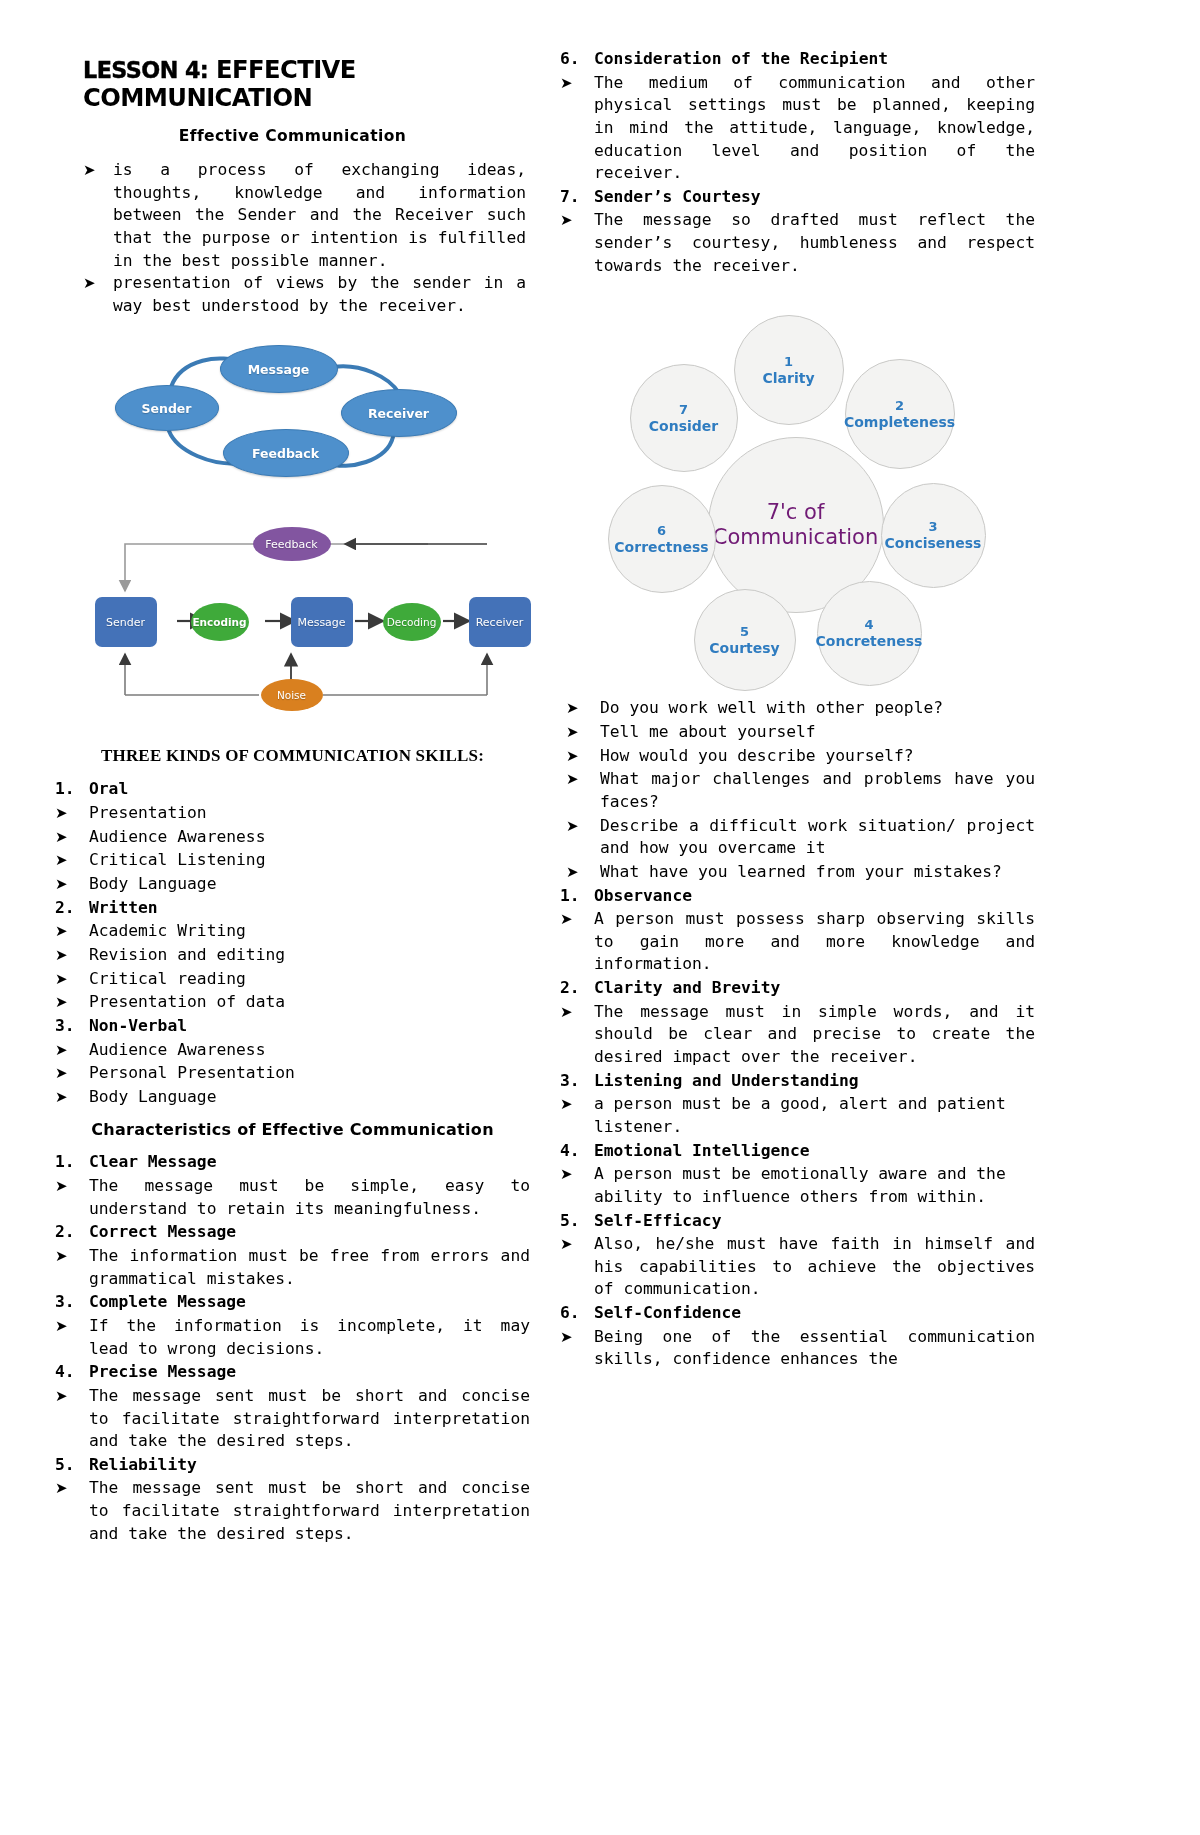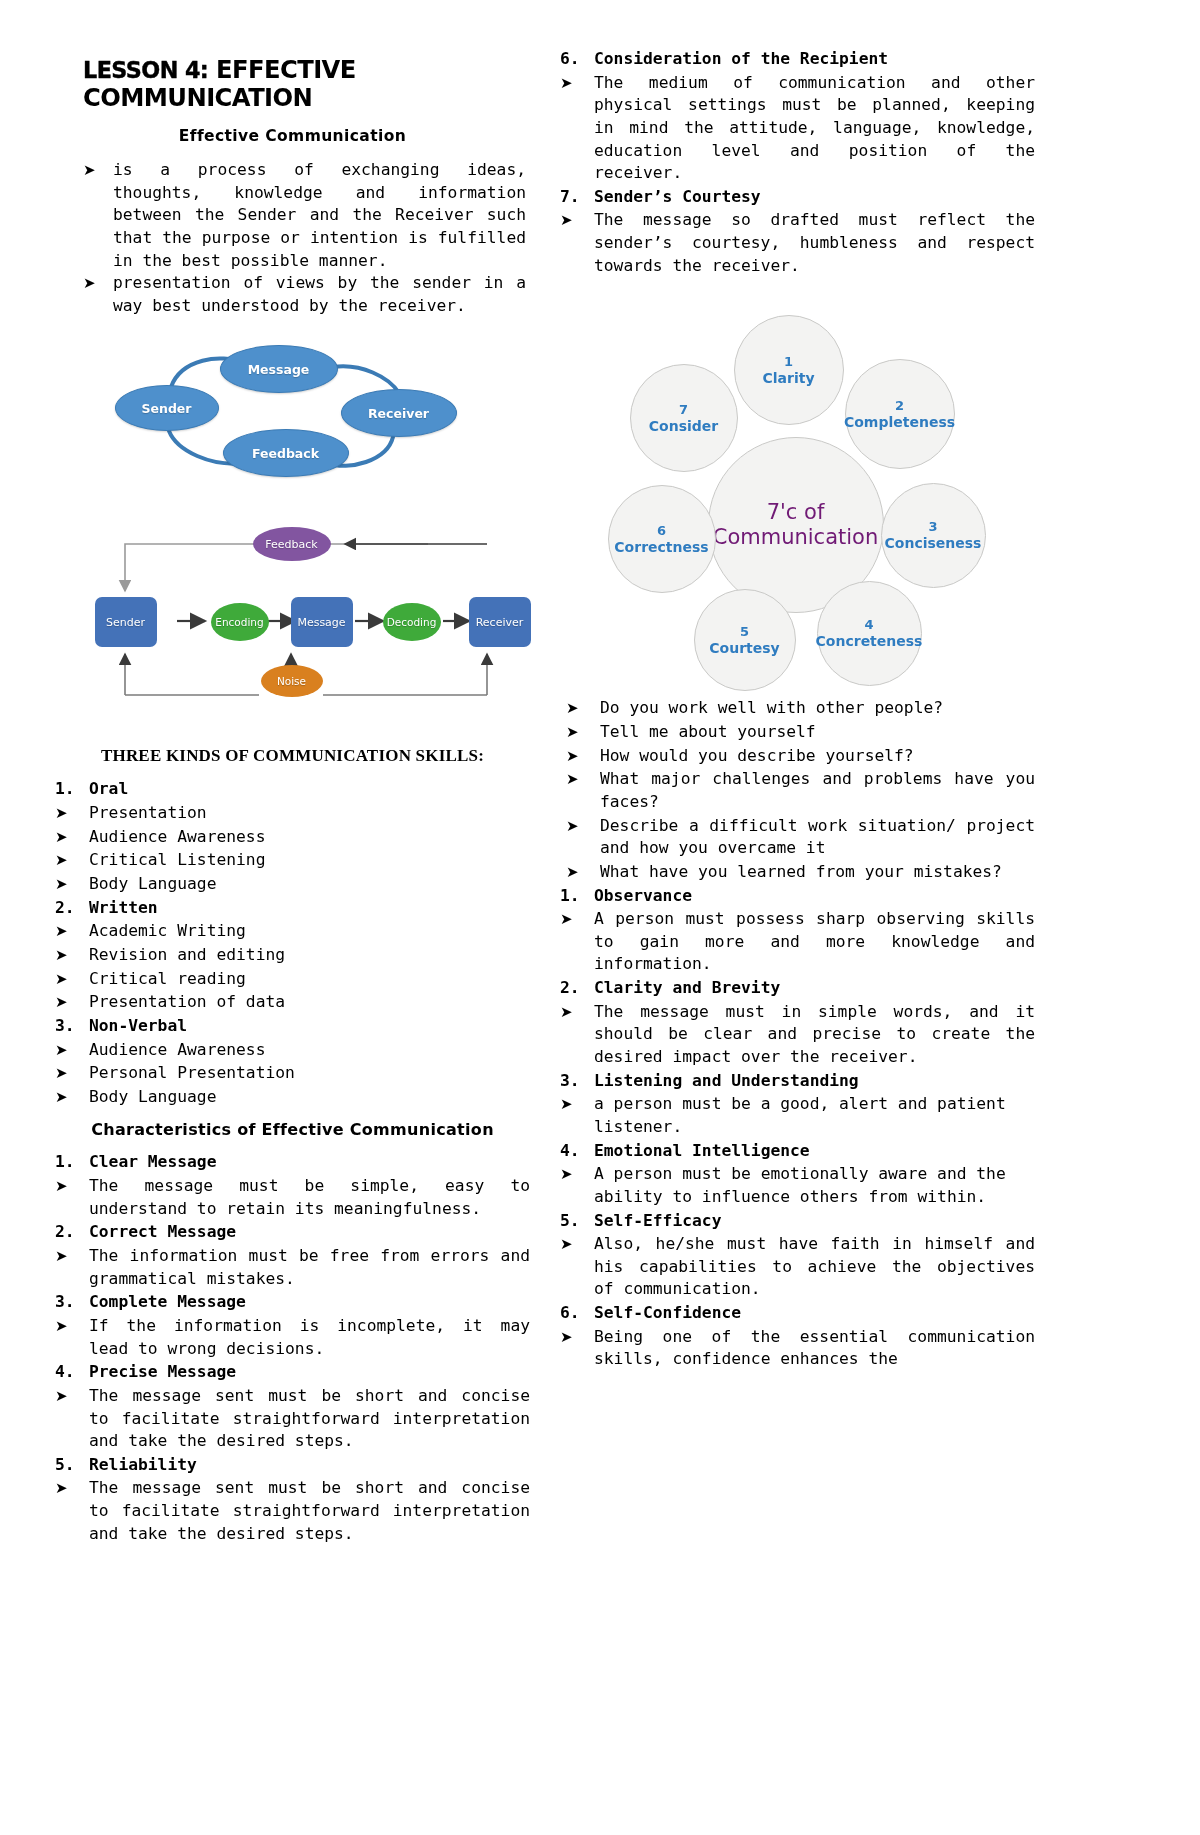--- a/index.html
+++ b/index.html
@@ -246,25 +246,25 @@
         <path d="M360,112 L386,112" fill="none" stroke="#3a3a3a" stroke-width="2.2" marker-end="url(#ah)"></path>
 
         <path d="M42,186 L176,186" fill="none" stroke="#7b7b7b" stroke-width="1.6"></path>
         <path d="M42,186 L42,145" fill="none" stroke="#7b7b7b" stroke-width="1.6" marker-end="url(#ah)"></path>
         <path d="M240,186 L404,186" fill="none" stroke="#7b7b7b" stroke-width="1.6"></path>
         <path d="M404,186 L404,145" fill="none" stroke="#7b7b7b" stroke-width="1.6" marker-end="url(#ah)"></path>
         <path d="M208,172 L208,145" fill="none" stroke="#3a3a3a" stroke-width="1.8" marker-end="url(#ah)"></path>
       </svg>
       <div class="fell purple" style="left:170px; top:18px; width:78px; height:34px;">Feedback</div>
       <div class="fbox" style="left:12px; top:88px; width:62px; height:50px;">Sender</div>
-      <div class="fell" style="left:128px; top:94px; width:58px; height:38px;">Encoding</div>
+      <div class="fell" style="left:108px; top:94px; width:58px; height:38px;font-weight:bold;">Encoding</div>
       <div class="fbox" style="left:208px; top:88px; width:62px; height:50px;">Message</div>
       <div class="fell" style="left:300px; top:94px; width:58px; height:38px;">Decoding</div>
       <div class="fbox" style="left:386px; top:88px; width:62px; height:50px;">Receiver</div>
-      <div class="fell orange" style="left:178px; top:156px; width:62px; height:32px;">Noise</div>
+      <div class="fell orange" style="left:178px; top:170px; width:62px; height:32px;">Noise</div>
     </div>
 
     <div class="center-head kinds">THREE KINDS OF COMMUNICATION SKILLS:</div>
 
     <div class="numlist">
       <div class="item bold">
         <span class="marker">1.</span>
         <span class="txt">Oral</span>
       </div>
       <div class="item">

